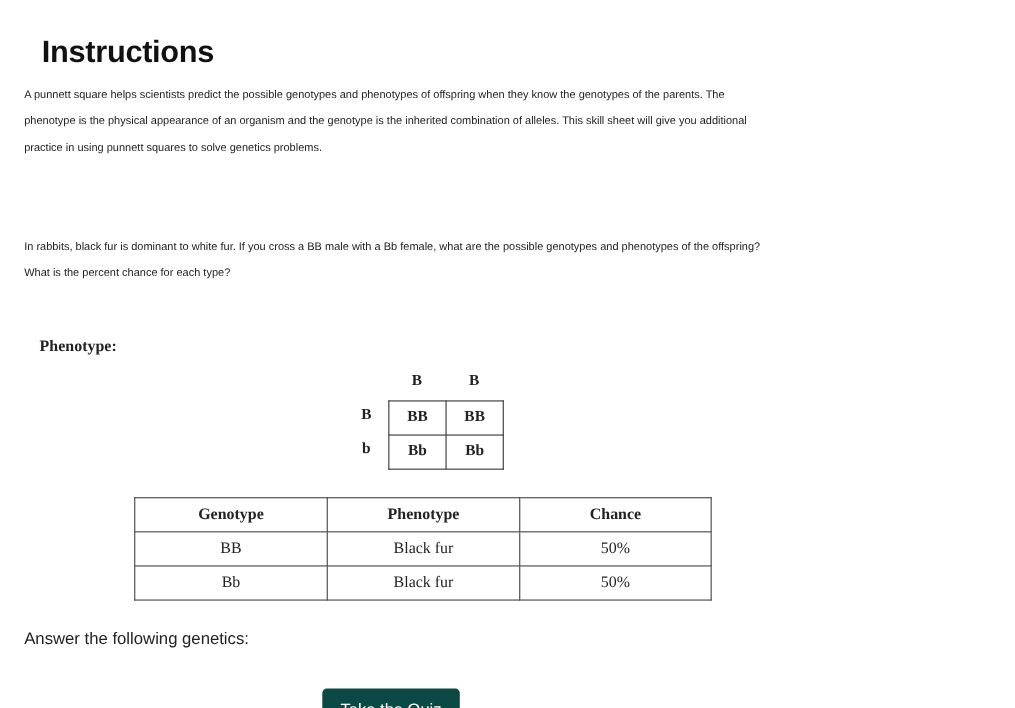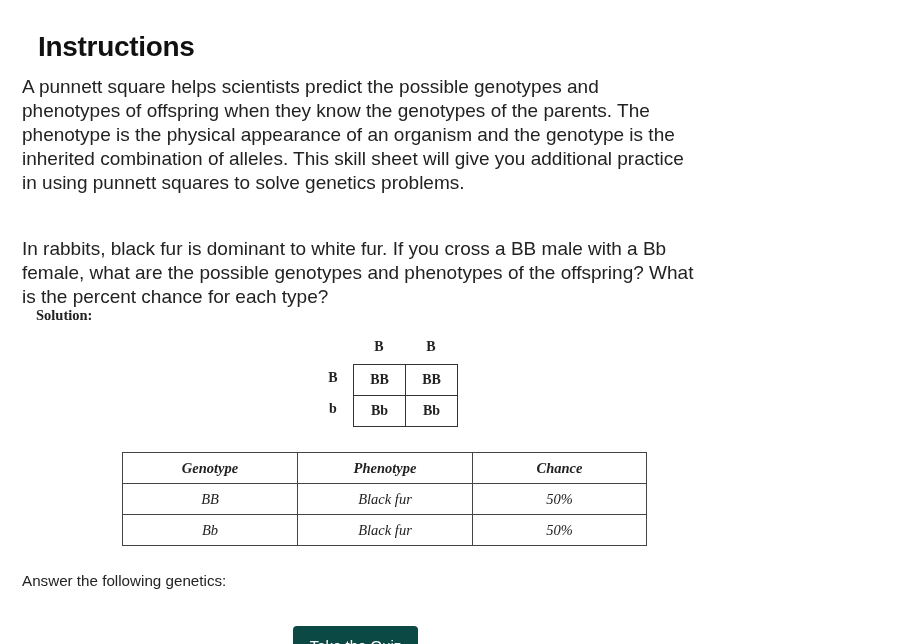--- a/index.html
+++ b/index.html
@@ -1,40 +1,40 @@
 <!DOCTYPE html>
 <html><head>
 <meta charset="utf-8">
 <style>
   html, body { margin:0; padding:0; background:#ffffff; }
   body { width:923px; height:644px; overflow:hidden; position:relative; font-family:"Liberation Sans", sans-serif; color:#1f1f1f; }
   .title { position:absolute; left:22px; top:15px; font-size:28px; font-weight:bold; color:#111; letter-spacing:-0.3px; }
-  .para { position:absolute; left:22px; width:680px; font-size:19px; line-height:24px; color:#222; }
+  .para { position:absolute; left:22px; width:680px; font-size:10px; line-height:24px; color:#222; }
   .p1 { top:75px; }
-  .p2 { top:237px; }
+  .p2 { top:213px; }
   .solution { position:absolute; left:36px; top:307px; font-family:"Liberation Serif", serif; font-weight:bold; font-size:14.5px; color:#222; }
   .pun-head { position:absolute; font-family:"Liberation Serif", serif; font-weight:bold; font-size:14px; color:#222; text-align:center; }
   .pun-grid { position:absolute; left:353px; top:364px; border-collapse:collapse; }
   .pun-grid td { border:1px solid #333; width:51px; height:30px; text-align:center; font-family:"Liberation Serif", serif; font-weight:bold; font-size:14px; color:#222; padding:0; }
   .result-table { position:absolute; left:122px; top:452px; border-collapse:collapse; }
-  .result-table td, .result-table th { border:1px solid #444; height:30px; text-align:center; font-family:"Liberation Serif", serif; font-size:14.5px; color:#222; padding:0;font-style:italic; }
+  .result-table td, .result-table th { border:1px solid #444; height:30px; text-align:center; font-family:"Liberation Serif", serif; font-size:14.5px; color:#222; padding:0; }
   .result-table th { font-weight:bold; }
   .answer { position:absolute; left:22px; top:572px; font-size:15.2px; color:#222; }
   .quiz-btn { position:absolute; left:293px; top:626px; width:125px; height:40px; background:#0b4a44; color:#fff; border:none; border-radius:4px; font-family:"Liberation Sans", sans-serif; font-size:15px; padding:0; text-align:center; line-height:34px; }
 </style>
 </head>
 <body>
 
 <h1 class="title" style="margin:16px;">Instructions</h1>
 
 <p class="para p1" style="margin:0;">A punnett square helps scientists predict the possible genotypes and phenotypes of offspring when they know the genotypes of the parents. The phenotype is the physical appearance of an organism and the genotype is the inherited combination of alleles. This skill sheet will give you additional practice in using punnett squares to solve genetics problems.</p>
 
 <p class="para p2" style="margin:0;">In rabbits, black fur is dominant to white fur. If you cross a BB male with a Bb female, what are the possible genotypes and phenotypes of the offspring? What is the percent chance for each type?</p>
 
-<div class="solution">Solution:</div>
+<div class="solution">Phenotype:</div>
 
 <div>
   <div class="pun-head" style="left:353px; top:339px; width:52px;">B</div>
   <div class="pun-head" style="left:405px; top:339px; width:52px;">B</div>
   <div class="pun-head" style="left:322px; top:370px; width:22px;">B</div>
   <div class="pun-head" style="left:322px; top:401px; width:22px;">b</div>
   <table class="pun-grid">
     <tbody>
         <tr>
       <td>BB</td>

